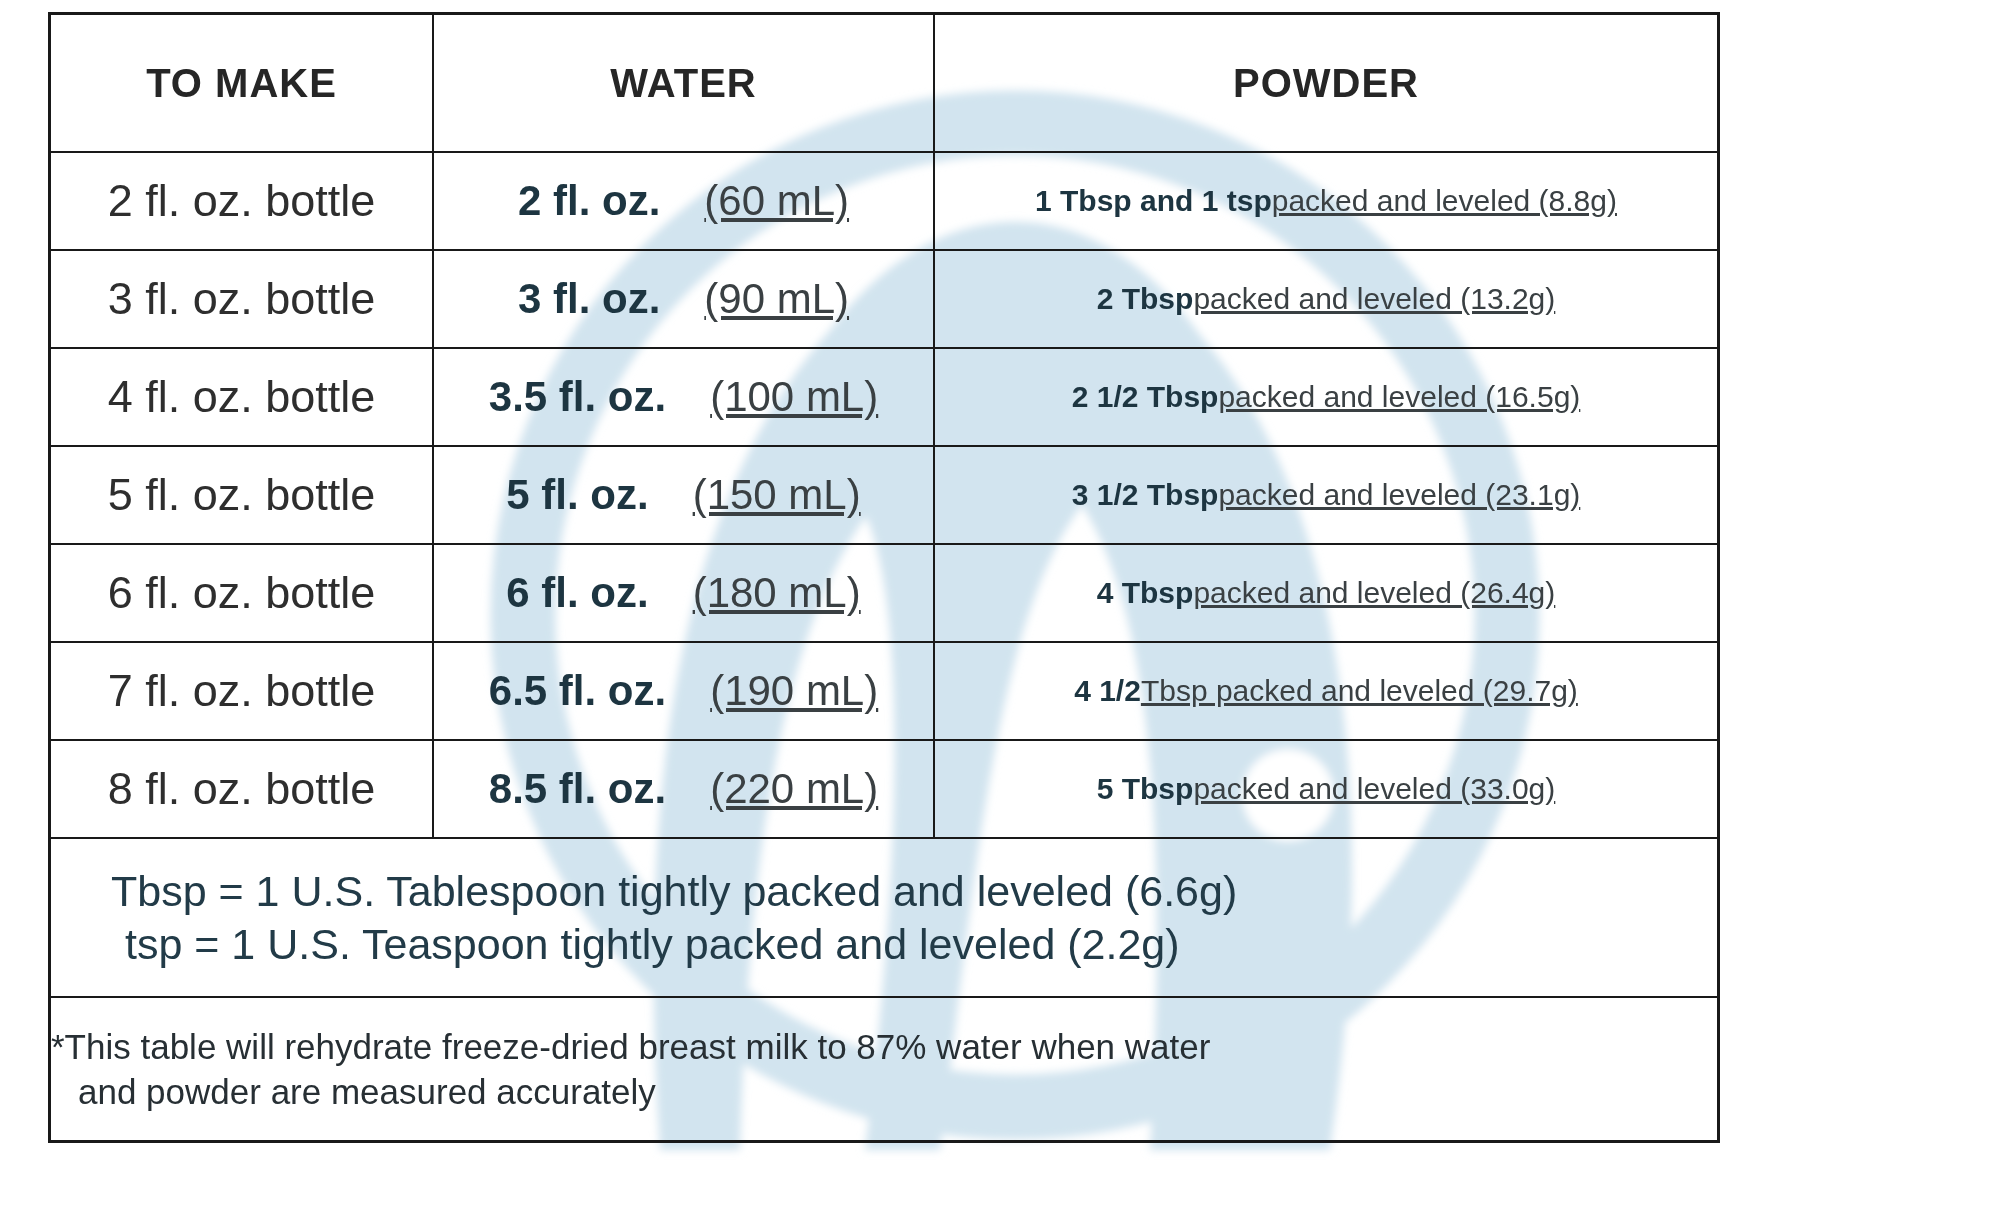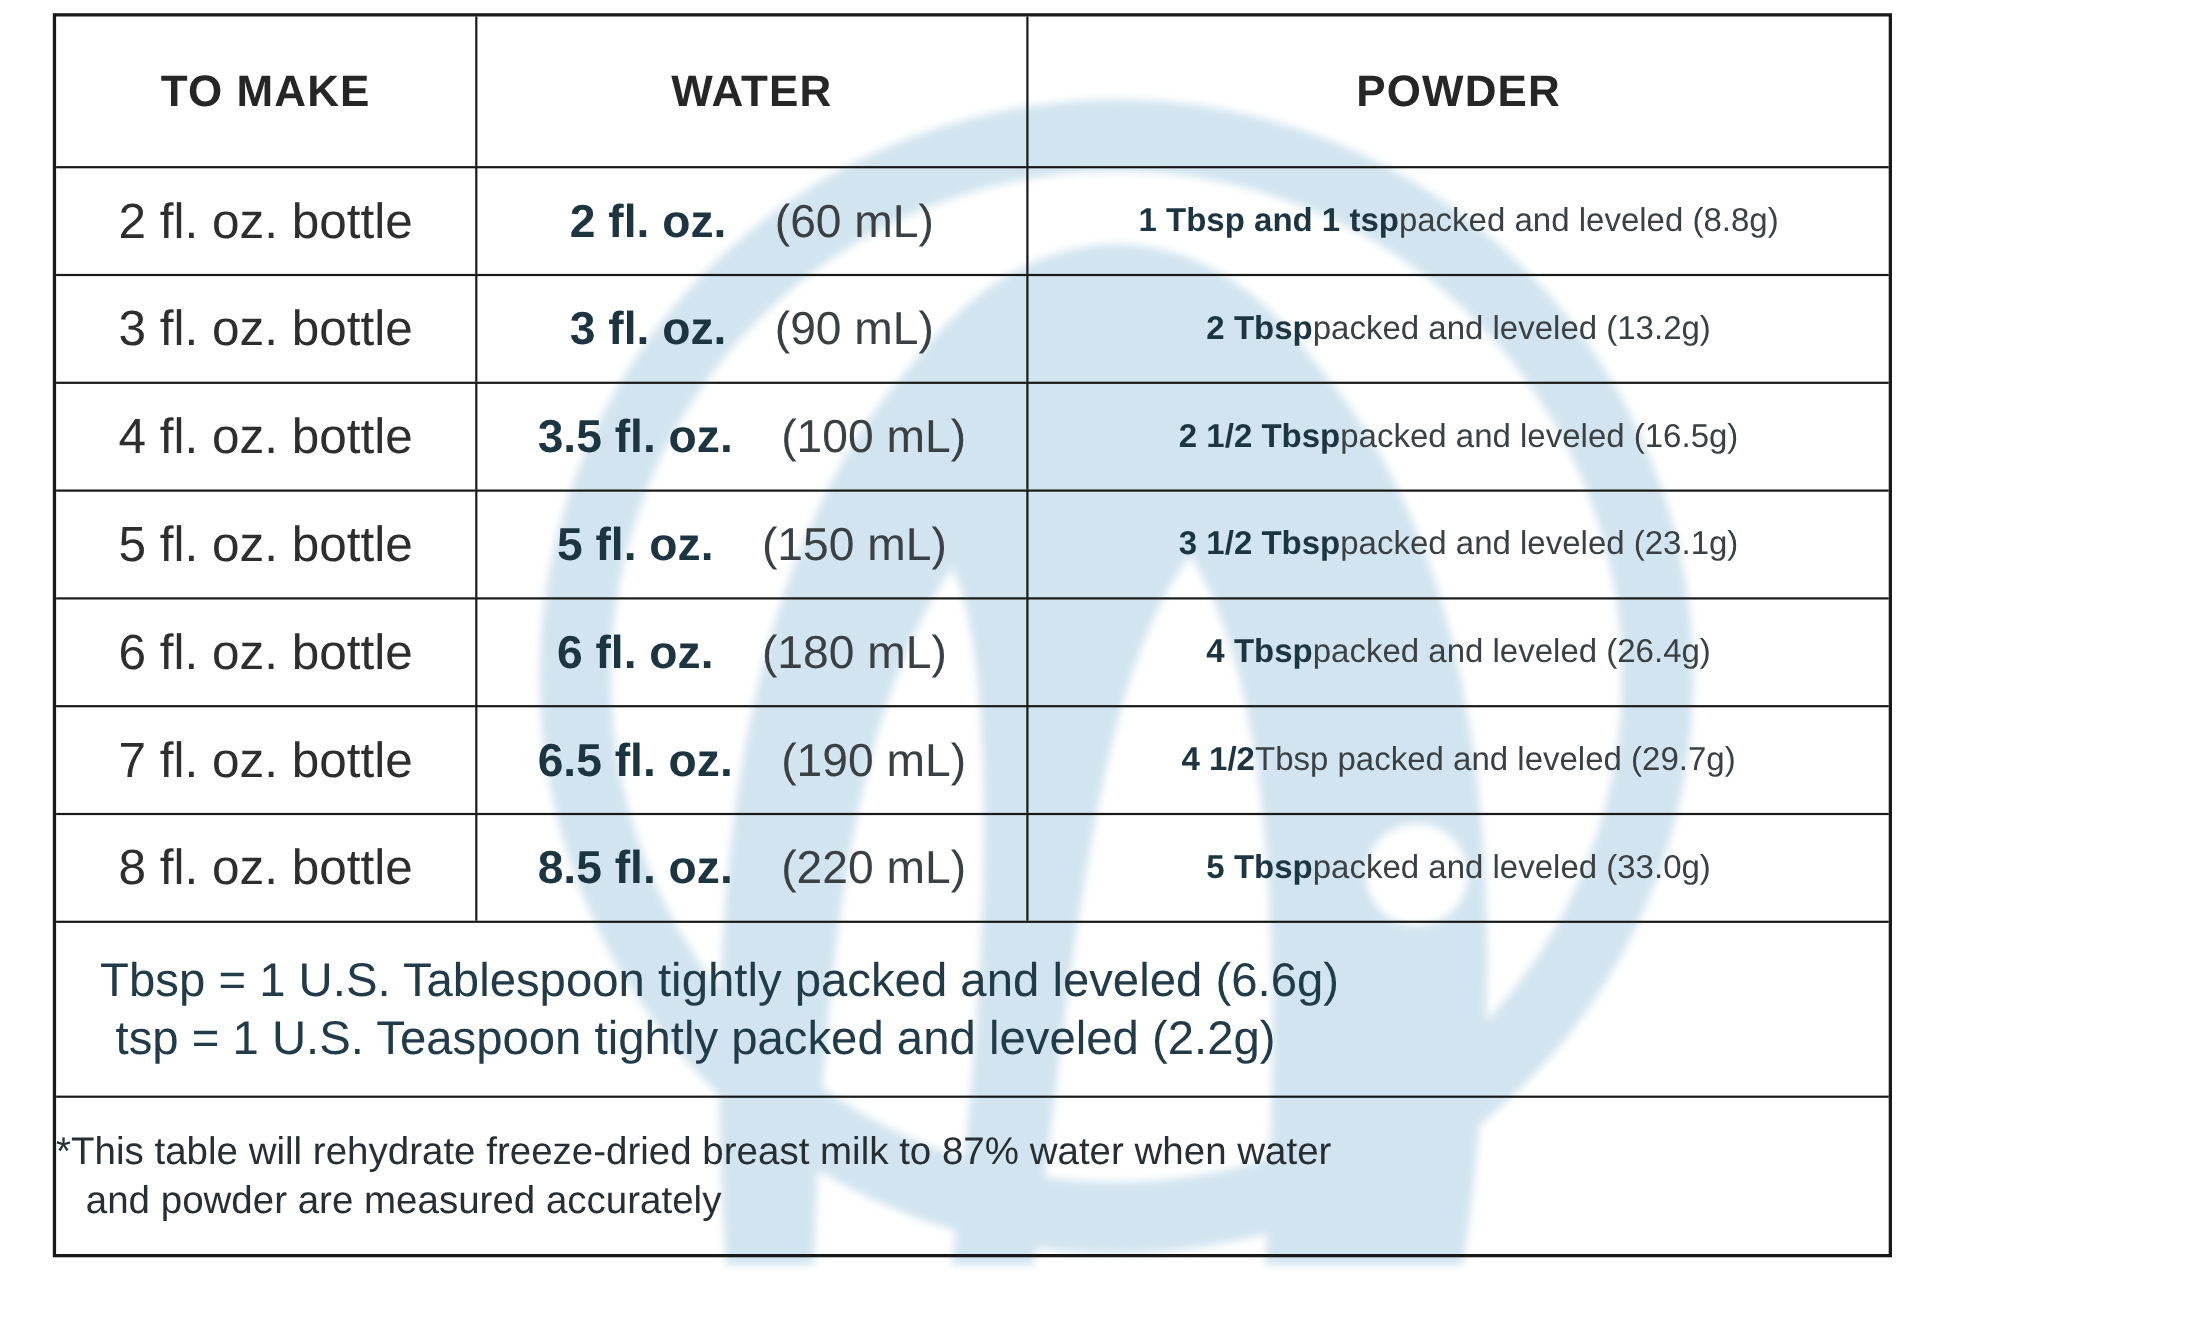--- a/index.html
+++ b/index.html
@@ -21,23 +21,23 @@
   .cell { display:flex; align-items:center; justify-content:center; border-left:2.5px solid #191919; border-top:2.5px solid #191919; }
   .cA { border-left:none; }
   .rHead { border-top:none; }
   .span3 { grid-column:1 / -1; border-left:none; flex-direction:column; align-items:flex-start; justify-content:center; }
 
   .hdr { font-size:40px; font-weight:700; letter-spacing:1px; color:#262626; }
   .bottle { font-size:45px; font-weight:400; color:#2e2e2e;align-items:center; }
   .water { font-size:42px; white-space:nowrap;gap:44px; }
   .powder { font-size:30px; white-space:nowrap; }
   .valBold { font-weight:700; color:#1d3541; }
-  .valRest { font-weight:400; color:#3a4043; }
+  .valRest { font-weight:400; color:#3a4043;text-decoration:underline; }
 
-  .defs { padding-left:40px; font-size:43px; color:#223b48; line-height:1.22; }
+  .defs { padding-left:60px; font-size:43px; color:#223b48; line-height:1.22; }
   .defs .line2 { padding-left:14px; }
   .note { font-size:35px; color:#272f34; line-height:1.3; }
   .note .line2 { padding-left:27px; }
 </style>
 </head>
 <body>
 
 <div class="page">
 
   <svg class="watermark" viewBox="0 0 2000 1215" aria-hidden="true">

